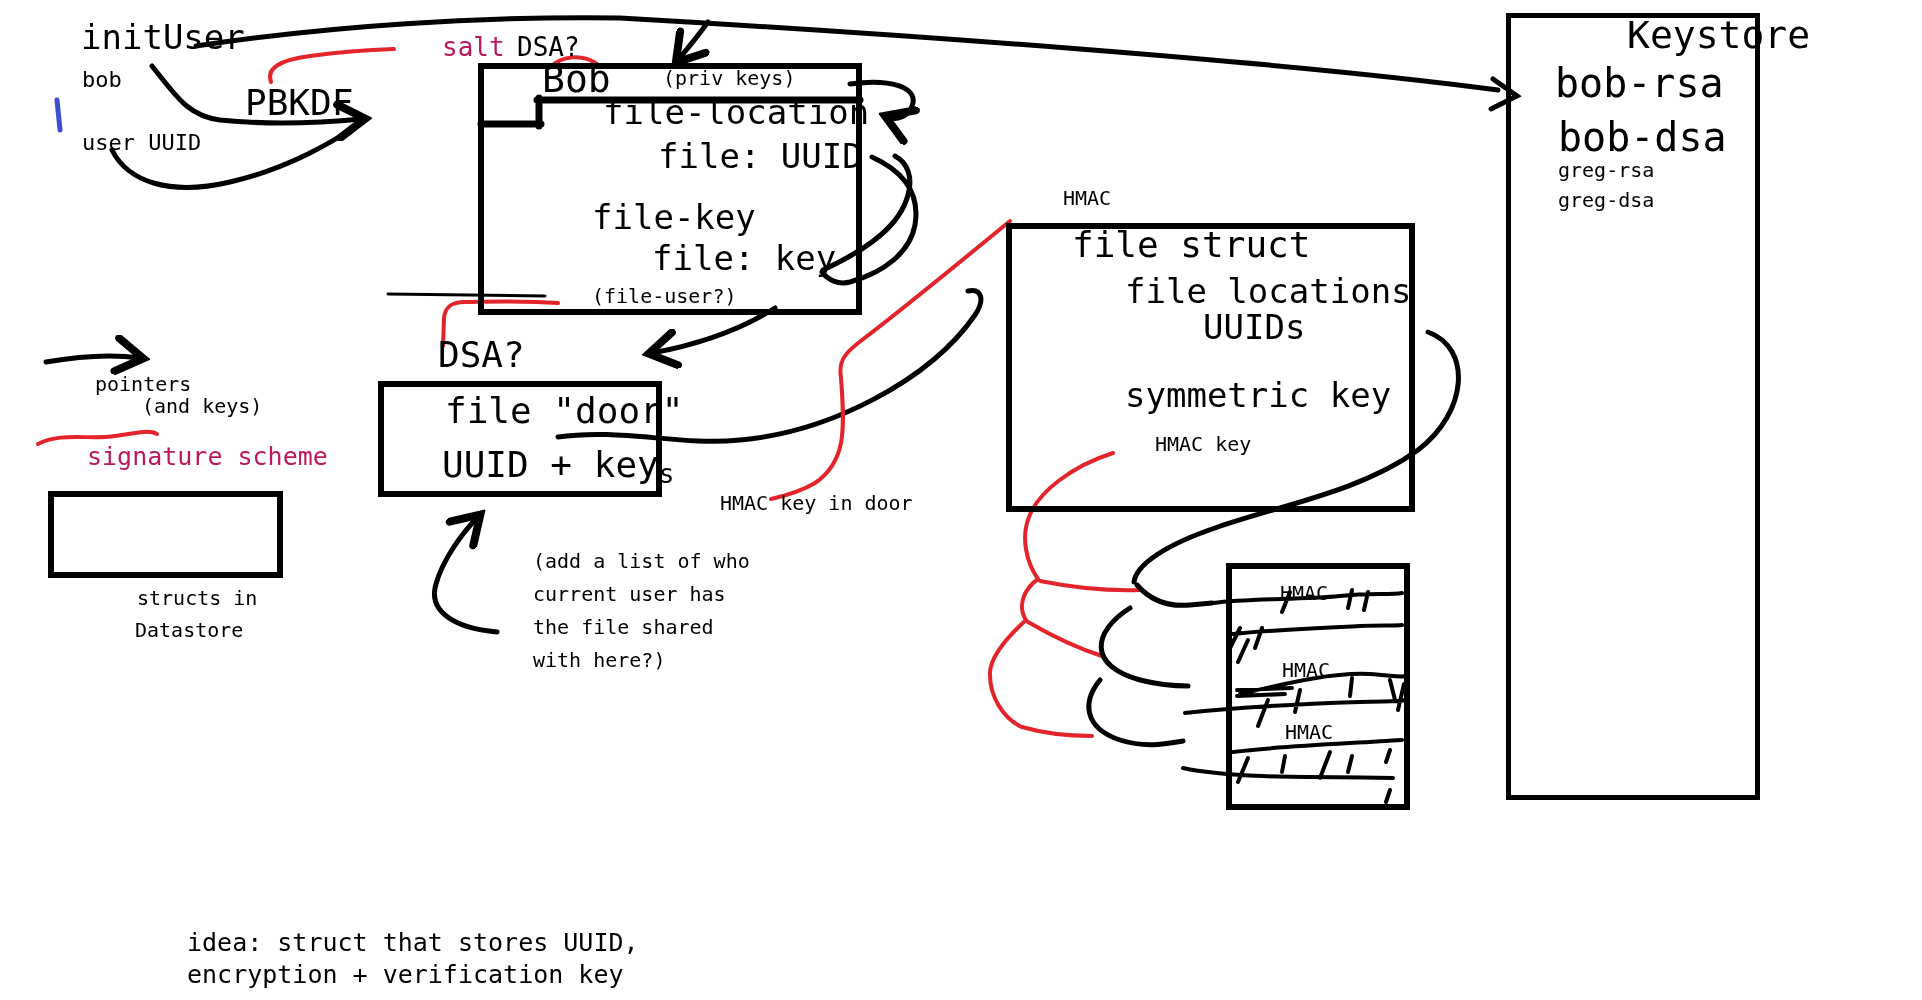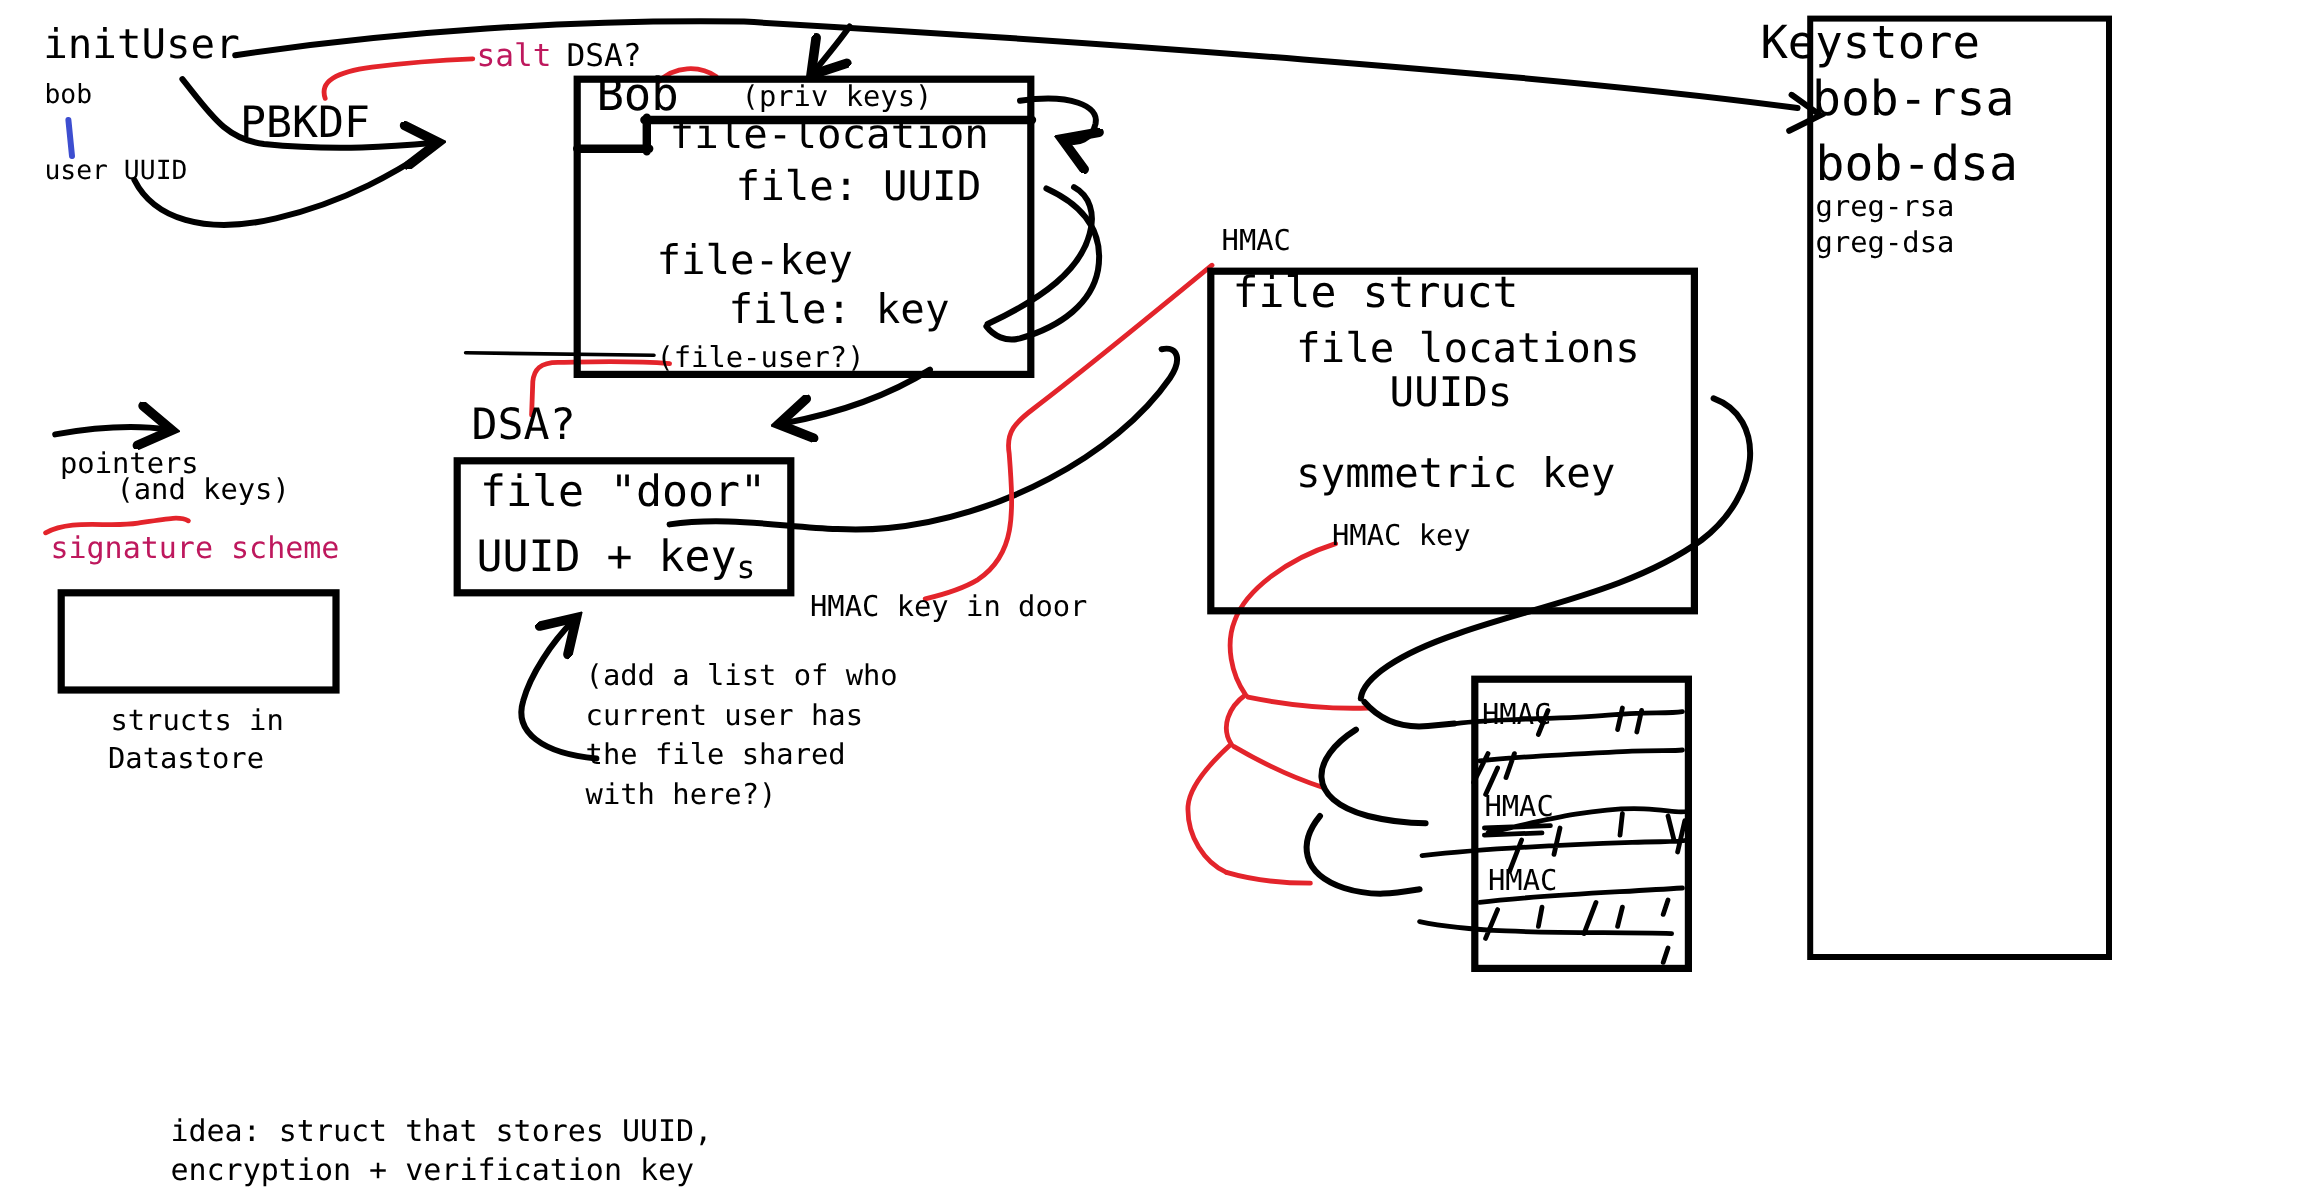--- a/index.html
+++ b/index.html
@@ -1,22 +1,22 @@
 <!DOCTYPE html>
 <html><head>
 <meta charset="utf-8">
 <style>
   html,body{margin:0;padding:0;background:#ffffff;}
   #canvas{
     position:relative;width:1922px;height:1000px;background:#ffffff;overflow:hidden;
     font-family:"DejaVu Sans Mono","Liberation Mono",monospace;color:#000;
   }
-  .lbl{position:absolute;white-space:pre;line-height:1.05;}
+  .lbl{position:absolute;white-space:pre;line-height:1.05;margin-left:45px;}
   .s22{font-size:22px;}
-  .s24{font-size:24px;}
+  .s24{font-size:20px;}
   .s25{font-size:25px;}
   .s26{font-size:26px;}
   .s34{font-size:34px;}
   .s36{font-size:36px;}
   .s38{font-size:38px;}
   .s40{font-size:40px;}
   .red{color:#be185d;}
   .box{position:absolute;border:6px solid #000;background:transparent;}
   svg.ink{position:absolute;left:0;top:0;pointer-events:none;}
   .sub{font-size:26px;vertical-align:-6px;}
@@ -128,21 +128,21 @@
   <div class="lbl s34" style="left:1080px;top:274px;">file locations</div>
   <div class="lbl s36" style="left:1027px;top:226px;">file struct</div>
   <div class="lbl s34" style="left:1158px;top:310px;">UUIDs</div>
   <div class="lbl s34" style="left:1080px;top:378px;">symmetric key</div>
   <div class="lbl s24" style="left:1110px;top:434px;">HMAC key</div>
 
   <div class="lbl s24" style="left:1235px;top:583px;">HMAC</div>
   <div class="lbl s24" style="left:1237px;top:660px;">HMAC</div>
   <div class="lbl s24" style="left:1240px;top:722px;">HMAC</div>
 
-  <div class="lbl s38" style="left:1467px;top:16px;">Keystore</div>
+  <div class="lbl s38" style="left:1582px;top:16px;">Keystore</div>
   <div class="lbl s40" style="left:1510px;top:62px;">bob-rsa</div>
   <div class="lbl s40" style="left:1513px;top:116px;">bob-dsa</div>
   <div class="lbl s24" style="left:1513px;top:160px;">greg-rsa</div>
   <div class="lbl s24" style="left:1513px;top:190px;">greg-dsa</div>
 
   <div class="lbl s25" style="left:142px;top:930px;">idea: struct that stores UUID,</div>
   <div class="lbl s25" style="left:142px;top:962px;">encryption + verification key</div>
 
 </div>
 

